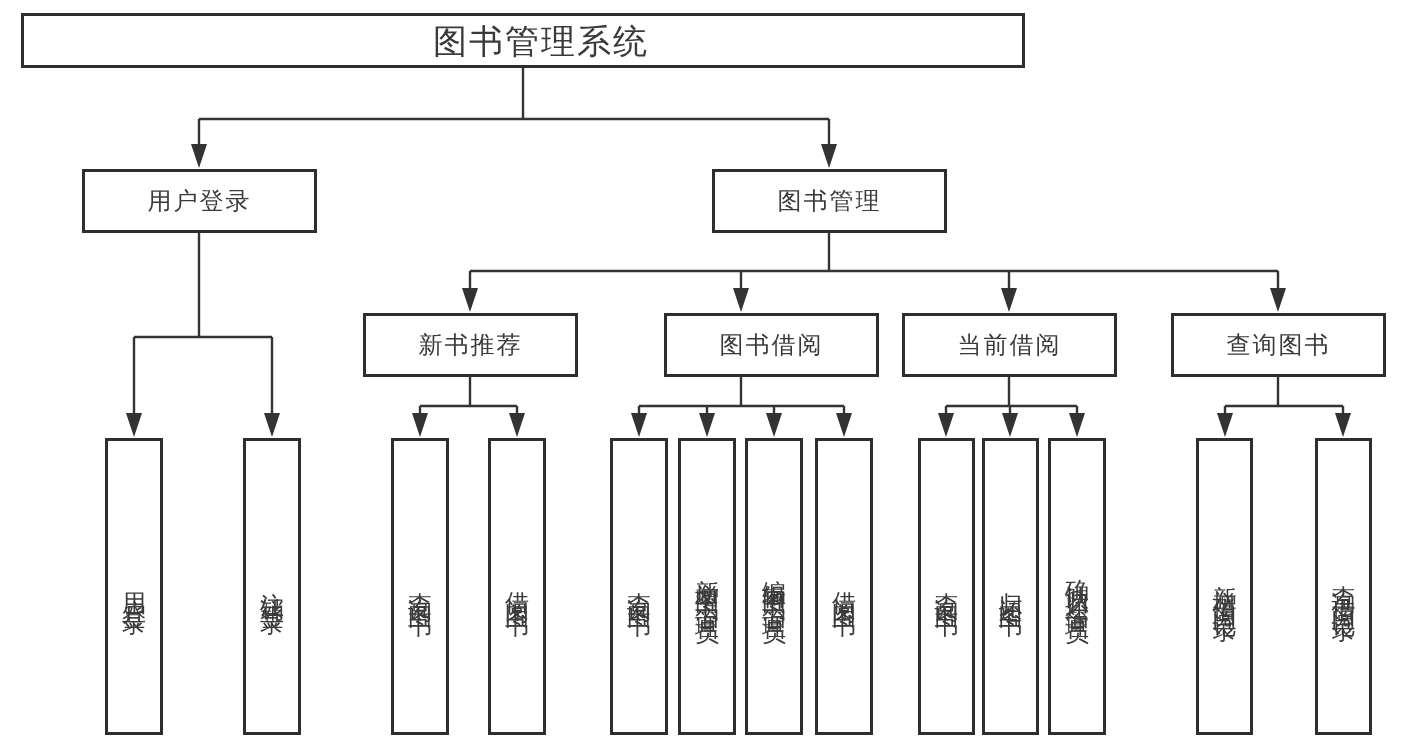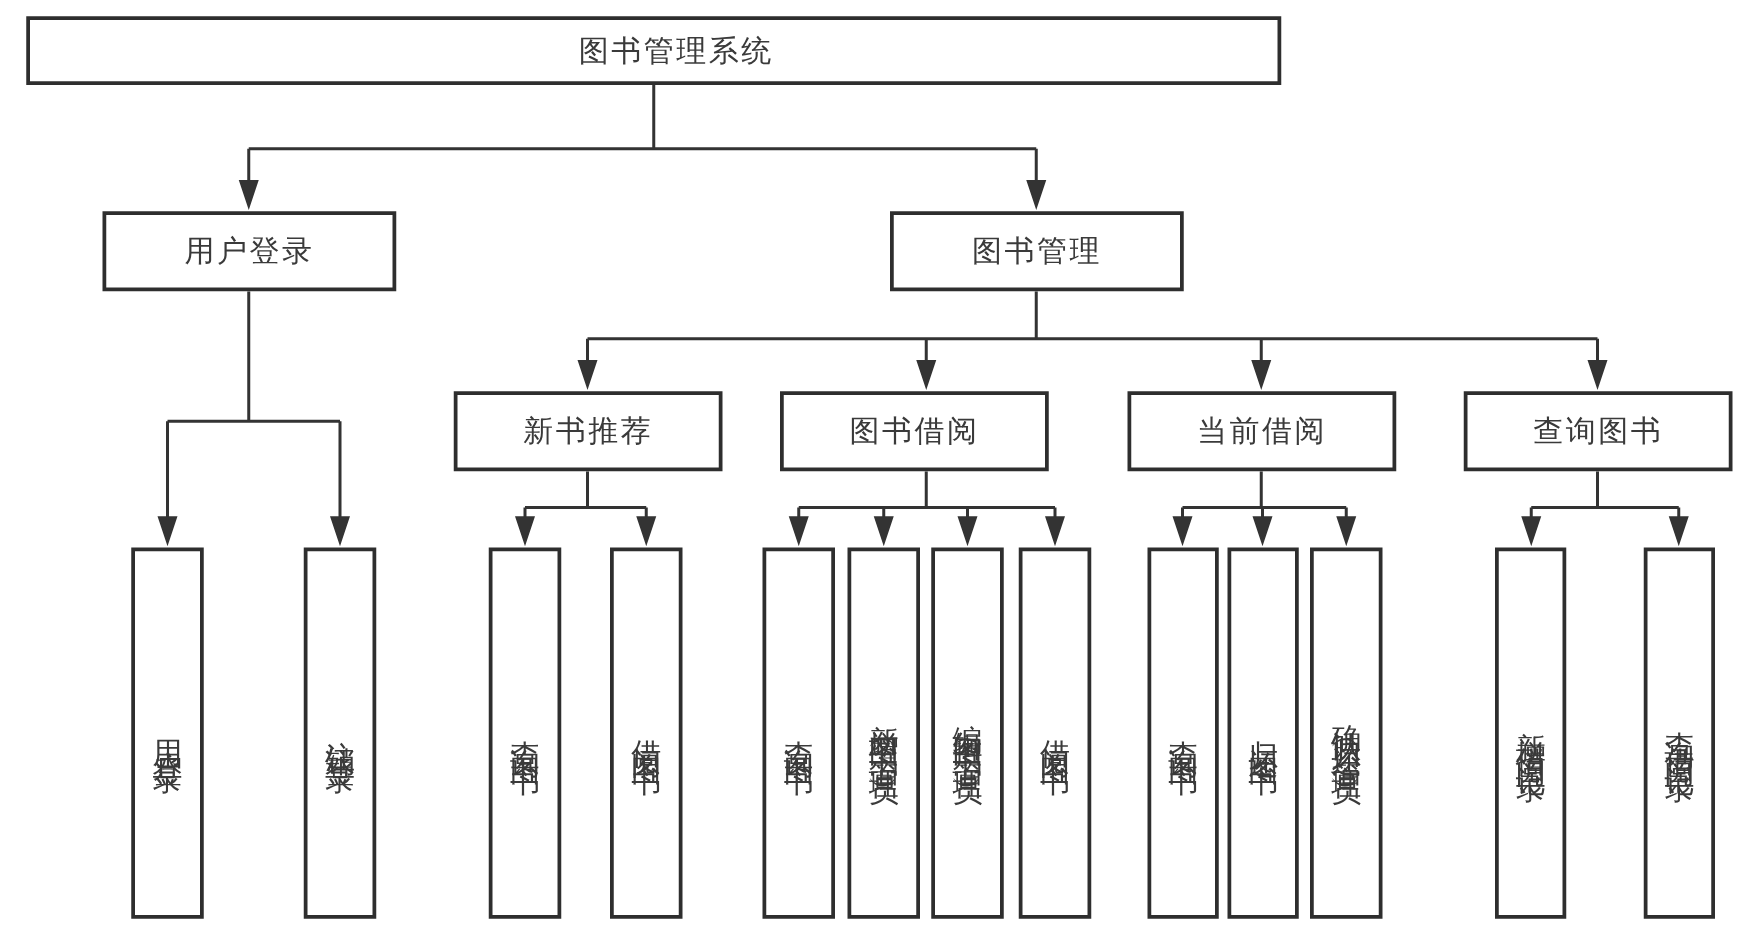--- a/index.html
+++ b/index.html
@@ -31,30 +31,30 @@
     display: flex;
     align-items: center;
     justify-content: center;
     text-align: center;
     font-size: 24px;
     letter-spacing: 2px;
     line-height: 1;
   }
   .node.root {
     left: 21px; top: 13px; width: 1004px; height: 55px;
-    font-size: 24px;
+    font-size: 34px;
     padding-left: 36px;
   }
   
   .node.l2-a { left: 82px;  top: 169px; width: 235px; height: 64px; }
   .node.l2-b { left: 712px; top: 169px; width: 235px; height: 64px; }
   
   .node.l3 { top: 313px; width: 215px; height: 64px; }
   .node.l3-a { left: 363px; }
-  .node.l3-b { left: 624px; }
+  .node.l3-b { left: 664px; }
   .node.l3-c { left: 902px; }
   .node.l3-d { left: 1171px; }
   
   .node.leaf {
     top: 438px; height: 297px; width: 58px;
     writing-mode: vertical-rl;
     text-orientation: mixed;
     font-size: 24px;
     letter-spacing: 7px;
   }

